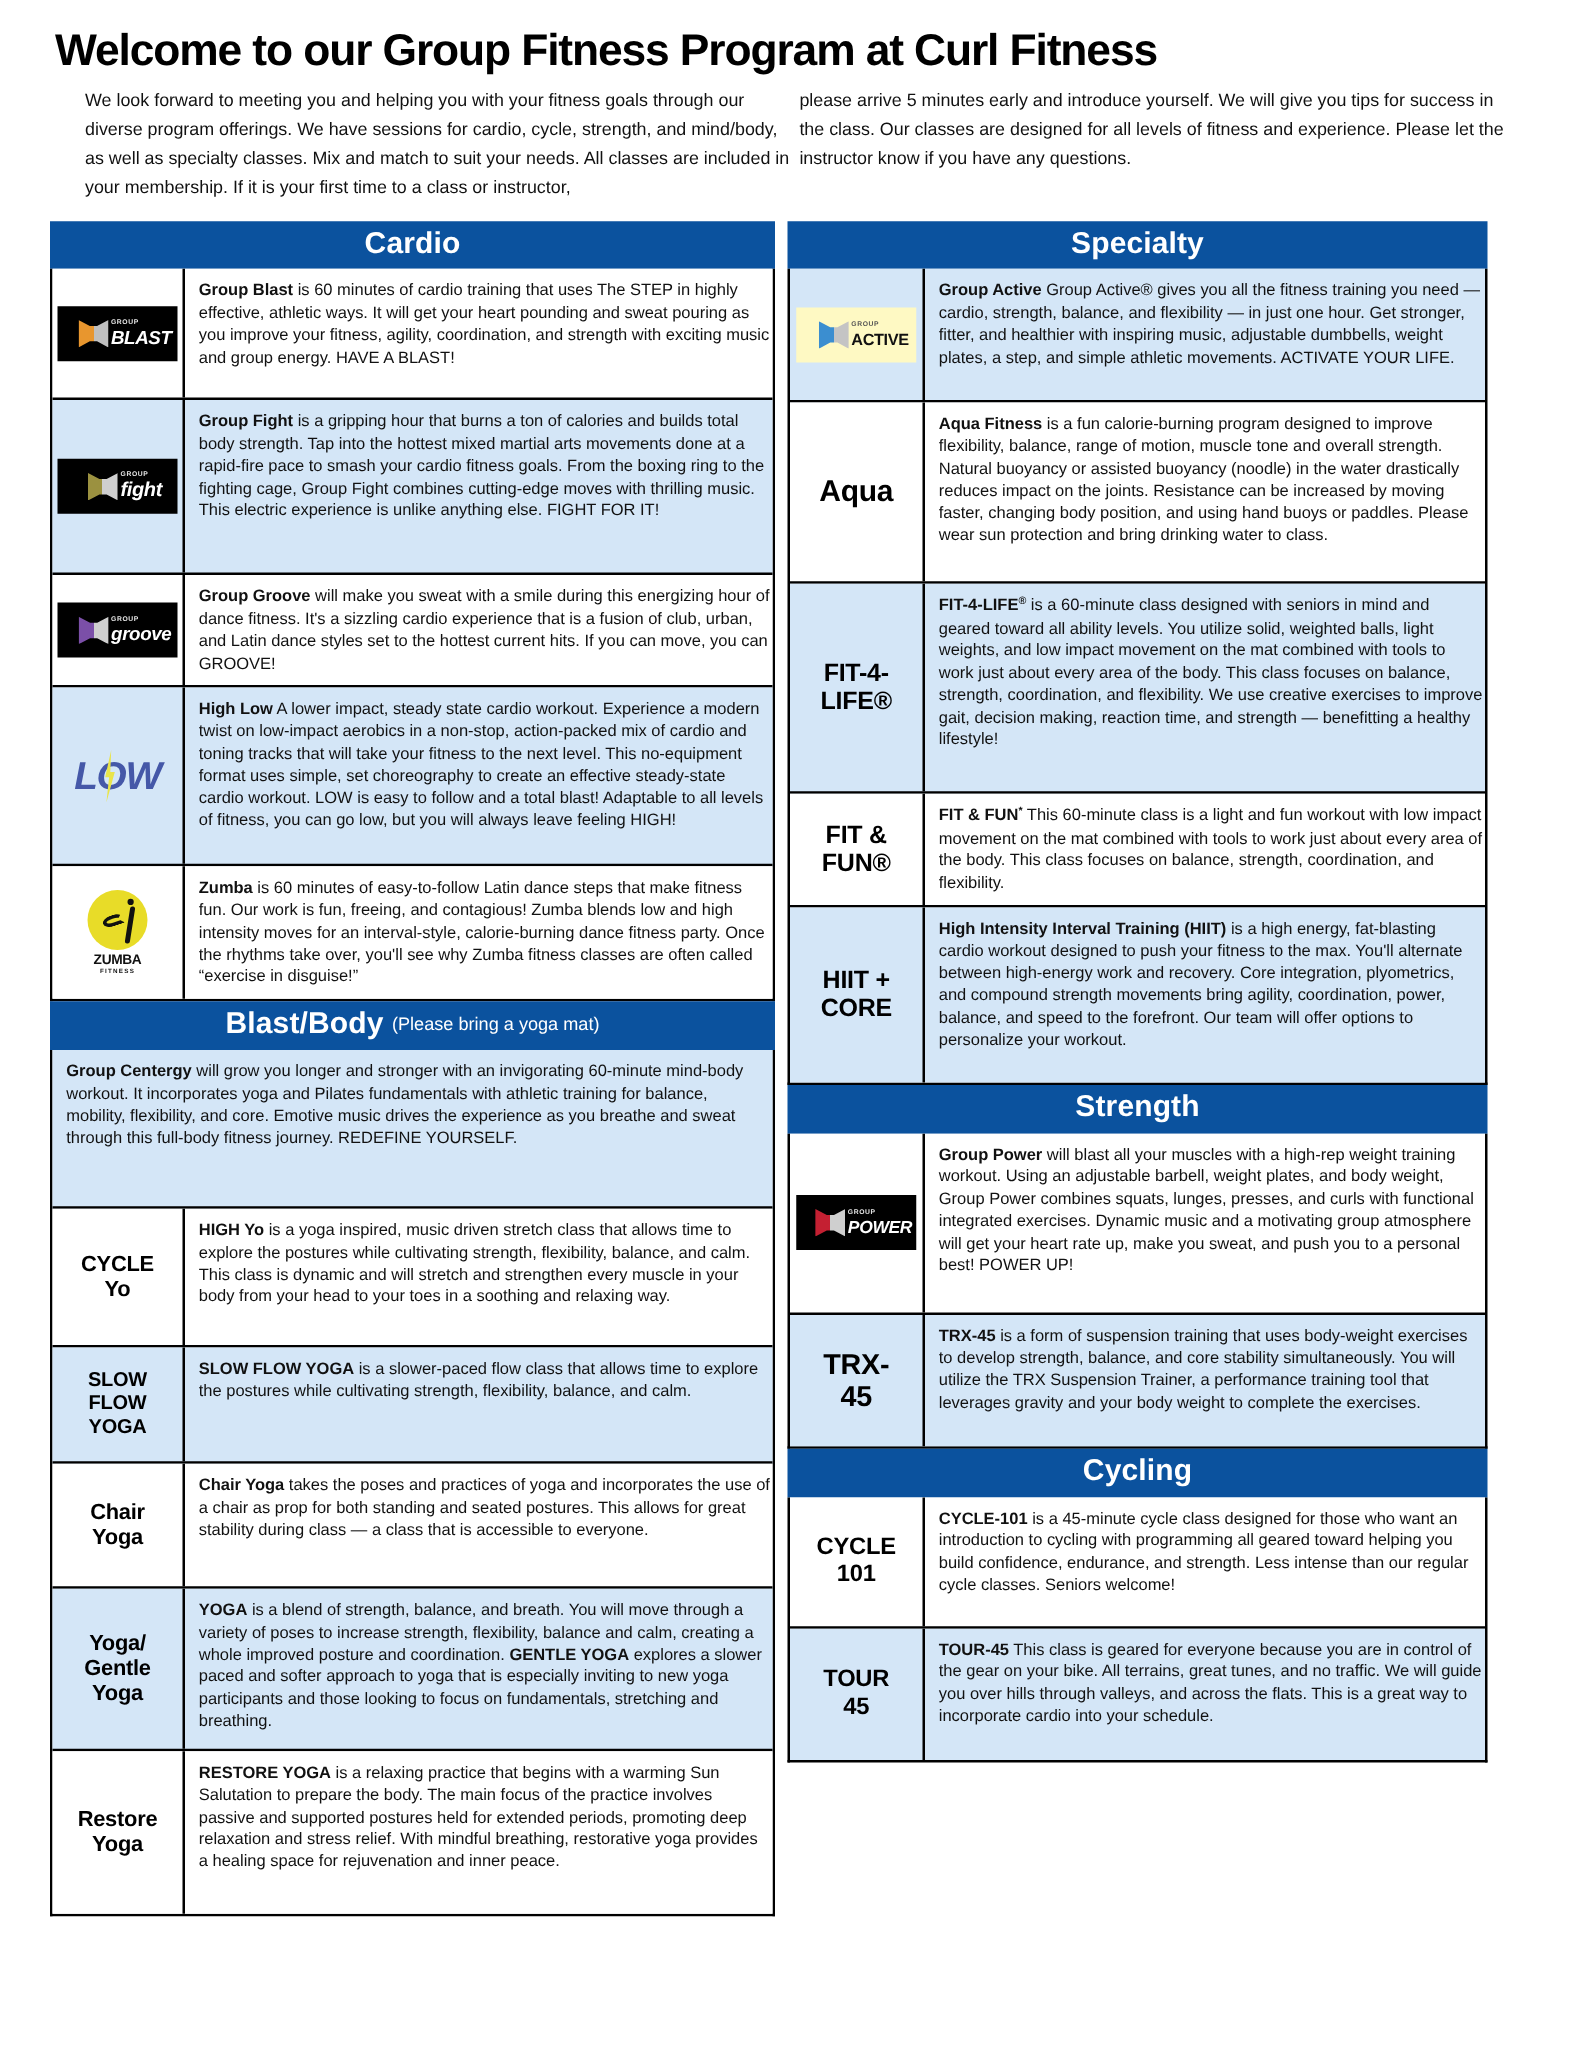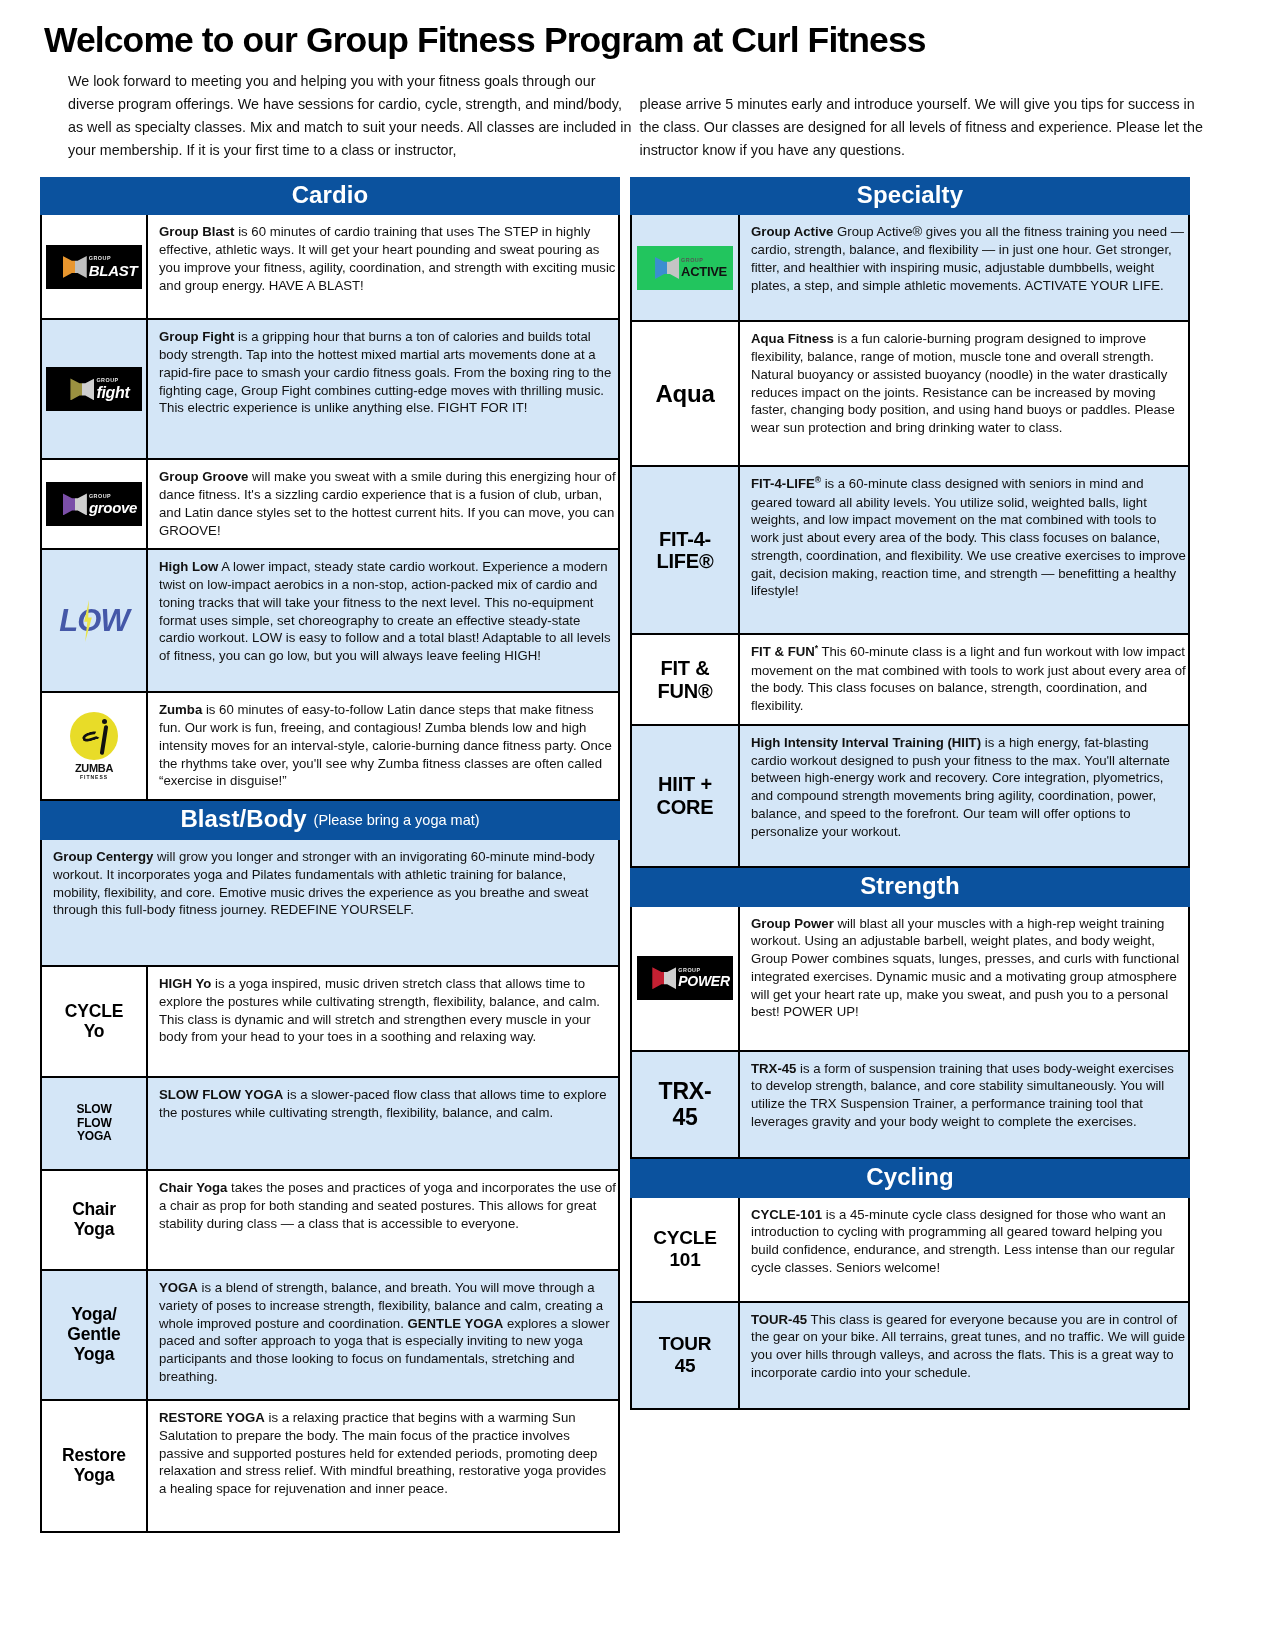--- a/index.html
+++ b/index.html
@@ -21,21 +21,20 @@
     font-weight: 900;
     letter-spacing: -0.9px;
     line-height: 1.04;
     color: #000;
     margin: 0 0 11px 0;
     white-space: nowrap;
   }
   .intro {
     display: flex;
     padding: 0 20px 0 24px;
-    align-items: flex-end;
   }
   .intro-col {
     flex: 1 1 0;
     font-size: 14.3px;
     line-height: 1.62;
     color: #111;
   }
 
   
   .columns {
@@ -93,41 +92,41 @@
   }
   .col.right .cell-label { flex: 0 0 108px; }
 
   .label-text {
     font-weight: 900;
     font-size: 17.5px;
     line-height: 1.14;
     letter-spacing: -0.2px;
     color: #000;
   }
-  .label-text.sm { font-size: 12px; text-align: right; }
+  .label-text.sm { font-size: 16px; }
 
   .cell-desc {
     flex: 1 1 auto;
     padding: 8px 2px 9px 11px;
     font-size: 13.2px;
     line-height: 1.345;
     color: #111;
   }
   .cell-desc b { font-weight: 800; }
   .cell-desc sup { font-size: 8.5px; vertical-align: super; font-weight:700; }
 
   
   .logo {
     width: 96px; height: 44px;
     display: flex; align-items: center; justify-content: center;
     position: relative;
     overflow: hidden;
   }
   .logo.dark { background: #000; }
-  .logo.light { background: #22c55e; }
+  .logo.light { background: #fef9c3; }
   .logo-inner { display: flex; align-items: center; gap: 2px; padding-left: 12px; }
   .bowtie {
     width: 24px; height: 22px;
     clip-path: polygon(0% 0%, 38% 22%, 62% 22%, 100% 0%, 100% 100%, 62% 78%, 38% 78%, 0% 100%);
     flex: 0 0 24px;
   }
   .logo-words { display: flex; flex-direction: column; align-items: flex-start; line-height:1; }
   .logo-group {
     font-size: 5.4px; font-weight: 800; letter-spacing: 0.5px;
     margin-bottom: 1px;

